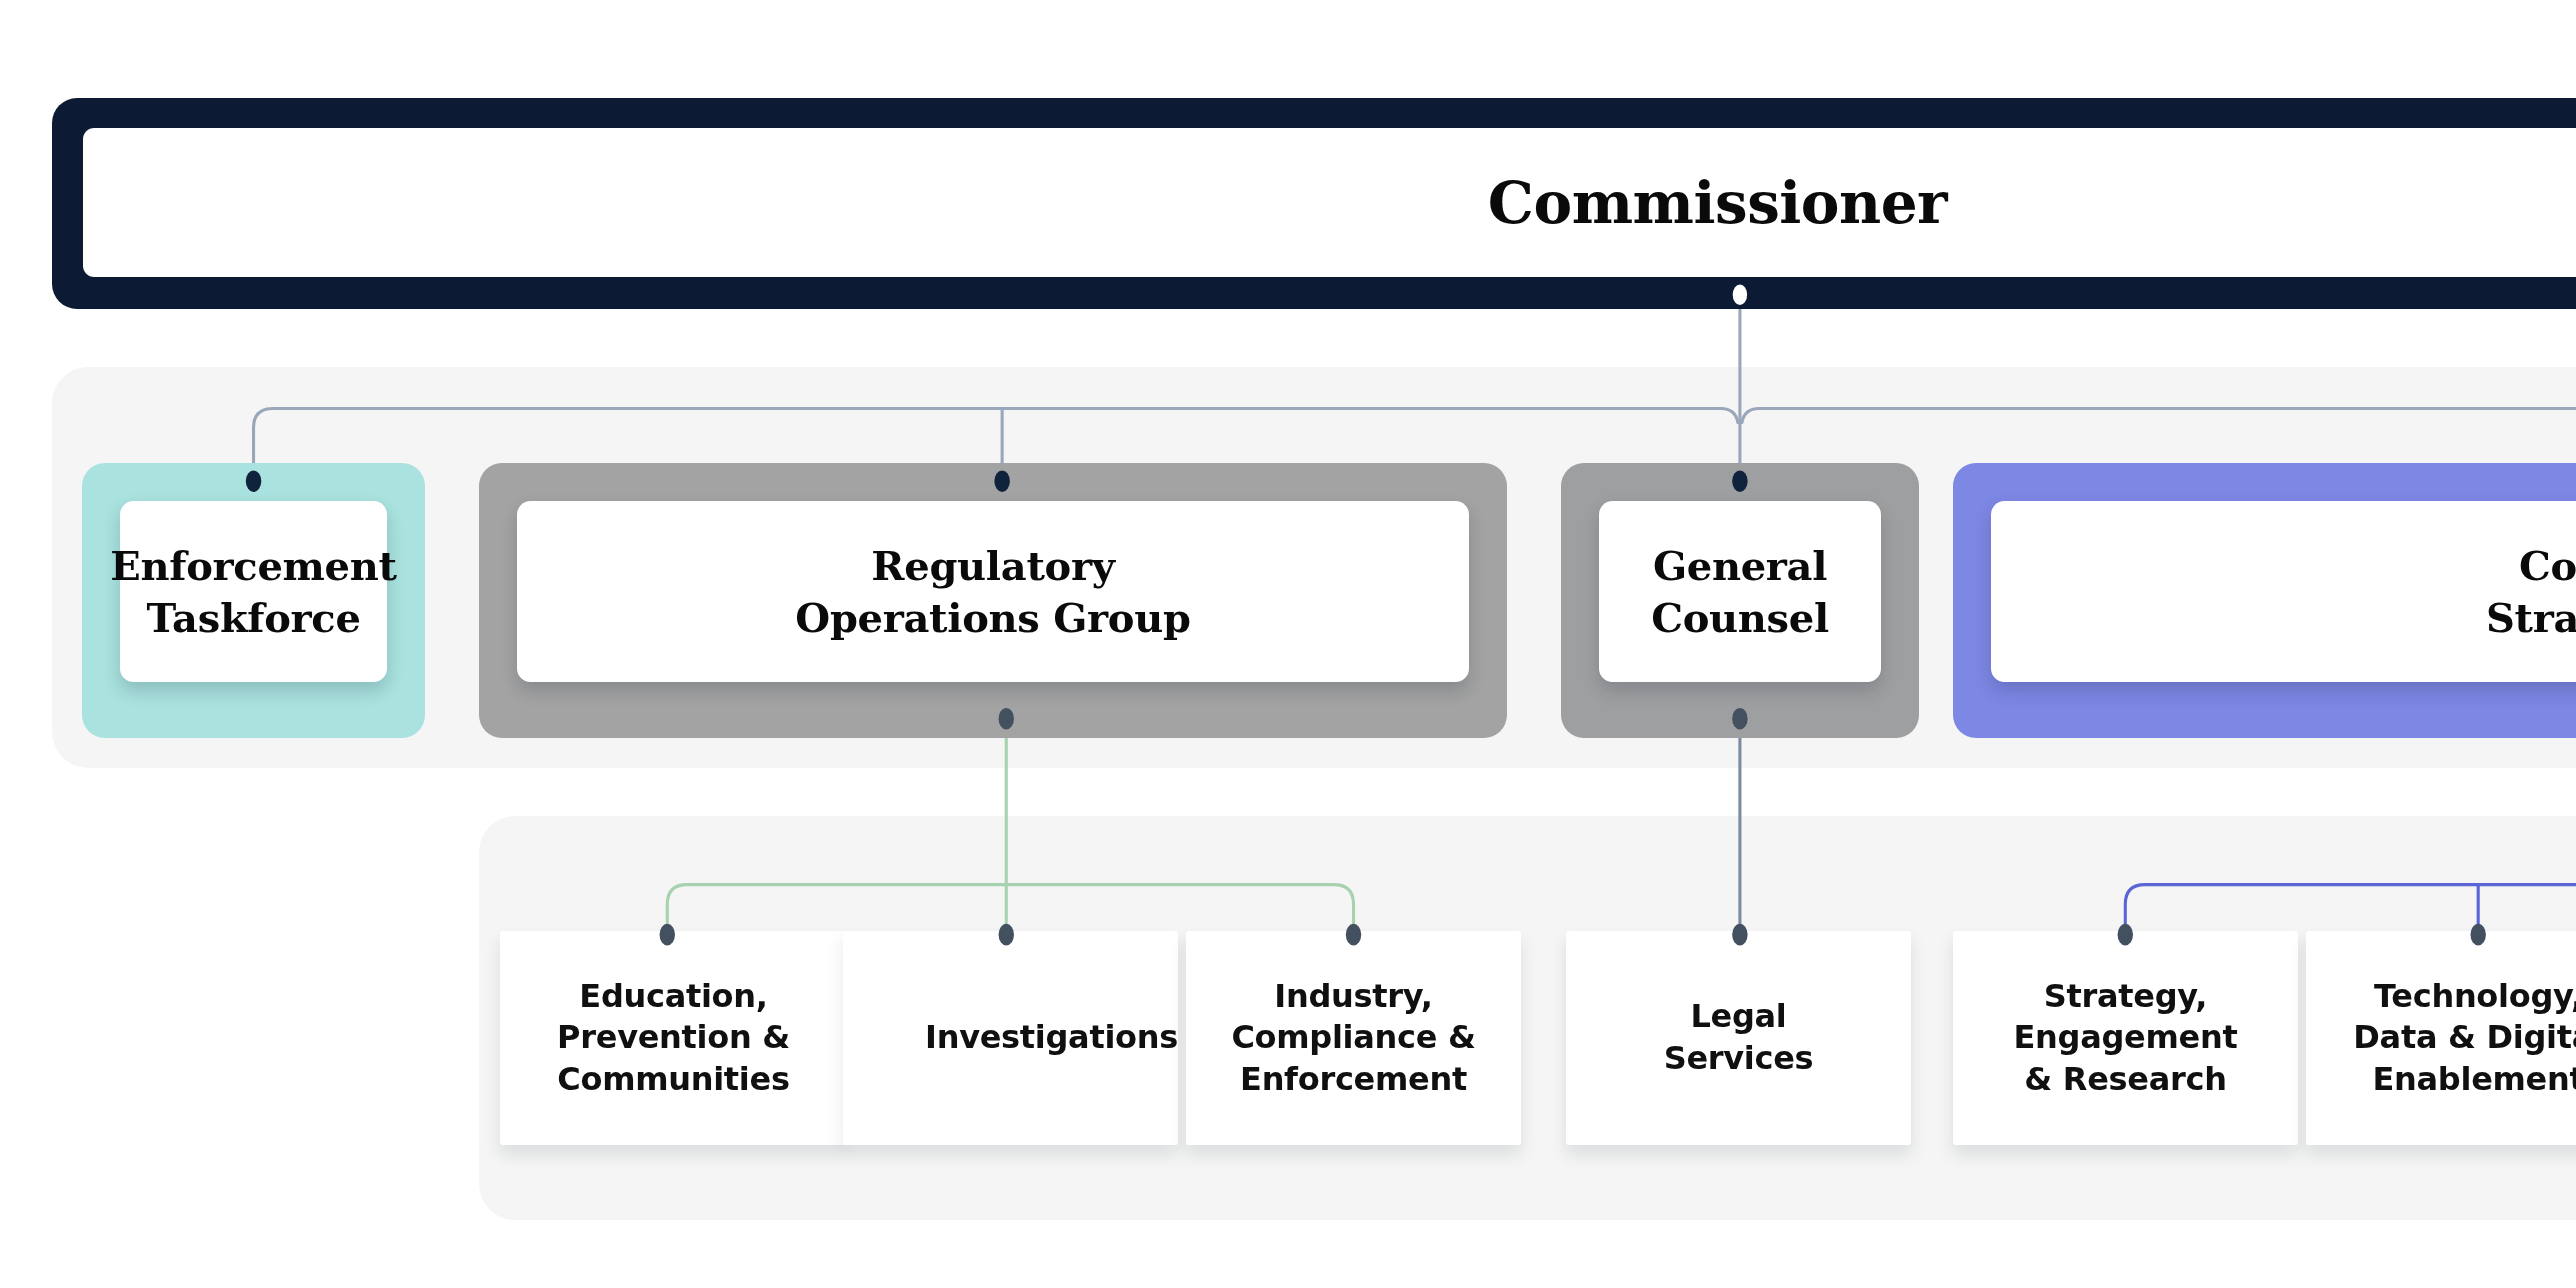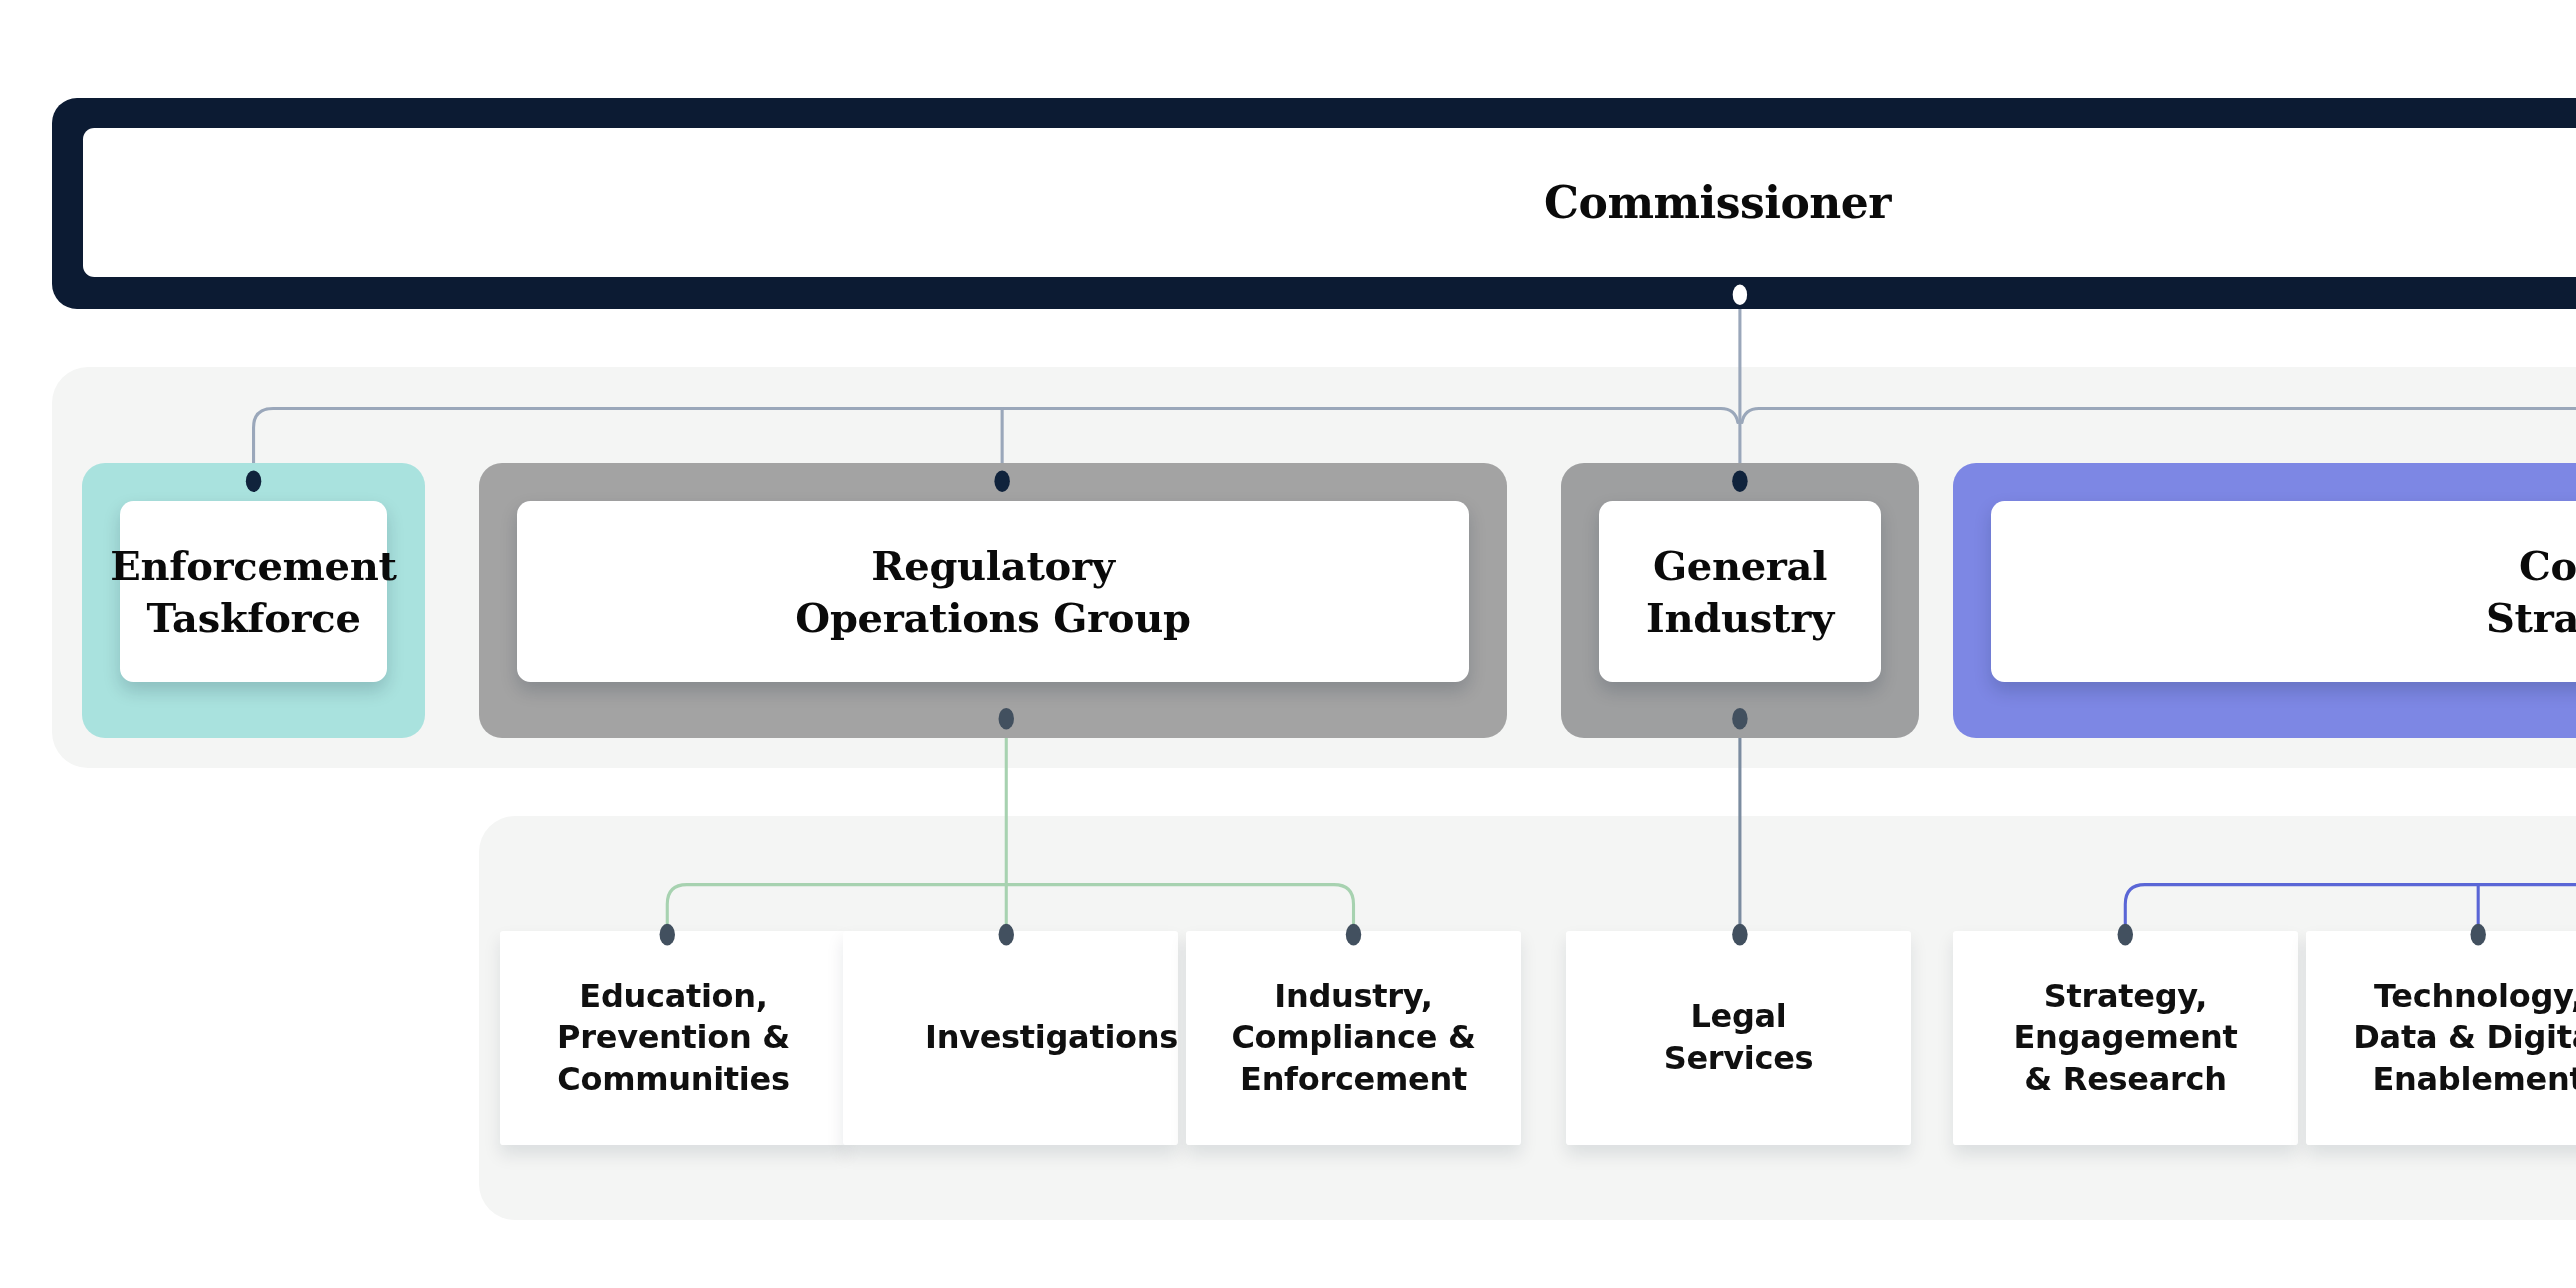--- a/index.html
+++ b/index.html
@@ -8,21 +8,21 @@
   .band{position:absolute;border-radius:36px;z-index:1;}
   svg.layer{position:absolute;left:0;top:0;width:3435px;height:1288px;pointer-events:none;}
   svg.lines{z-index:2;}
   svg.dots{z-index:4;}
   .box{position:absolute;z-index:3;}
   
   .root-box{border-radius:25px;}
   .root-inner{position:absolute;left:31px;right:31px;top:30px;bottom:32px;background:#ffffff;
               border-radius:11.3px;display:flex;align-items:center;justify-content:center;}
   .root-label{font-family:"DejaVu Serif","Liberation Serif",serif;font-weight:700;
-              font-size:44px;color:#0a0a0a;letter-spacing:-0.5px;}
+              font-size:58px;color:#0a0a0a;letter-spacing:-0.5px;}
   
   .l2-box{border-radius:23px;}
   .l2-inner{position:absolute;left:38px;right:38px;top:38px;bottom:56px;background:#ffffff;
             border-radius:13.4px;display:flex;align-items:center;justify-content:center;text-align:center;
             box-shadow:0 8.2px 17.5px rgba(10,26,48,0.18);}
   .l2-label{font-family:"DejaVu Serif","Liberation Serif",serif;font-weight:700;font-size:40px;
             line-height:1.28;color:#0a0a0a;white-space:pre-line;letter-spacing:-0.3px;}
   
   .l3-box{background:#ffffff;border-radius:3.1px;display:flex;align-items:center;justify-content:center;
           text-align:center;box-shadow:0 9.3px 16.5px rgba(10,26,48,0.10);}
@@ -65,21 +65,21 @@
   </div>
   <div class="box l2-box" style="left: 479px; top: 463px; width: 1028px; height: 275px; background: #a3a3a3;">
     <div class="l2-inner">
       <span class="l2-label">Regulatory
 Operations Group</span>
     </div>
   </div>
   <div class="box l2-box" style="left: 1561px; top: 463px; width: 358px; height: 275px; background: rgb(158, 159, 160);">
     <div class="l2-inner">
       <span class="l2-label">General
-Industry</span>
+Counsel</span>
     </div>
   </div>
   <div class="box l2-box" style="left: 1953px; top: 463px; width: 1404px; height: 275px; background: rgb(125, 135, 228);">
     <div class="l2-inner">
       <span class="l2-label">Corporate &amp;
 Strategy Group</span>
     </div>
   </div>
 
   <div class="box l3-box" style="left:500px;top:931px;width:347px;height:214px;">

